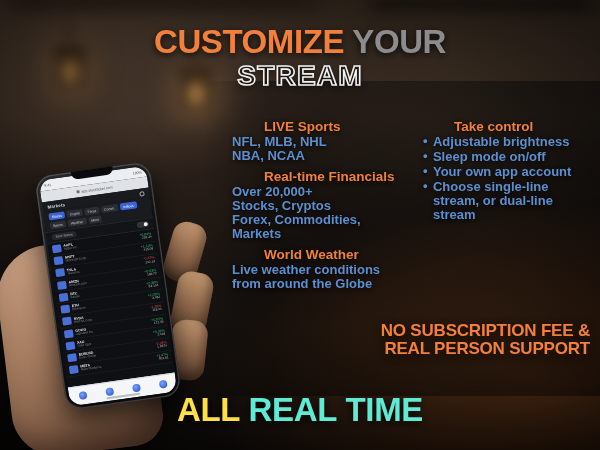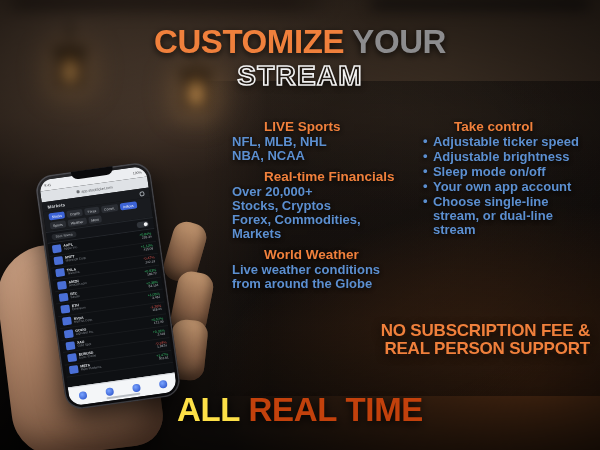--- a/index.html
+++ b/index.html
@@ -254,21 +254,21 @@
     font-size:17px; font-weight:bold; color:#F0803C; line-height:1.08;
     letter-spacing:-.2px; text-shadow:2px 2px 0 rgba(40,20,10,.55), 0 2px 8px rgba(0,0,0,.7);
   }
 
   .tagline {
     position:absolute; left:0; right:0; top:391px; text-align:center;
     font-size:33px; font-weight:bold; letter-spacing:-.3px;
     text-shadow:0 3px 9px rgba(0,0,0,.85);
   }
   .tg-white { color:#fde047; }
-  .tg-orange { color:#c2410c; }
+  .tg-orange { color:#5eead4; }
 </style>
 </head>
 <body>
 
 <div id="poster">
 
   <div class="bg">
     <div class="bg-layer bg-base"></div>
     <div class="bg-blur">
       <div class="ceiling"></div>
@@ -513,21 +513,20 @@
         </div>
         <div class="grp">
           <h3 class="gh">World Weather</h3>
           <p class="gb">Live weather conditions</p>
           <p class="gb">from around the Globe</p>
         </div>
       </div>
     <div class="col-right">
       <h3 class="gh">Take control</h3>
       <ul class="bullets" id="control-bullets">
-          <li class="gb">Adjustable ticker speed</li>
           <li class="gb">Adjustable brightness</li>
           <li class="gb">Sleep mode on/off</li>
           <li class="gb">Your own app account</li>
           <li class="gb">Choose single-line stream, or dual-line stream</li>
         </ul>
     </div>
   </div>
 
   <div class="promo">
     <div>NO SUBSCRIPTION FEE &amp;</div>

